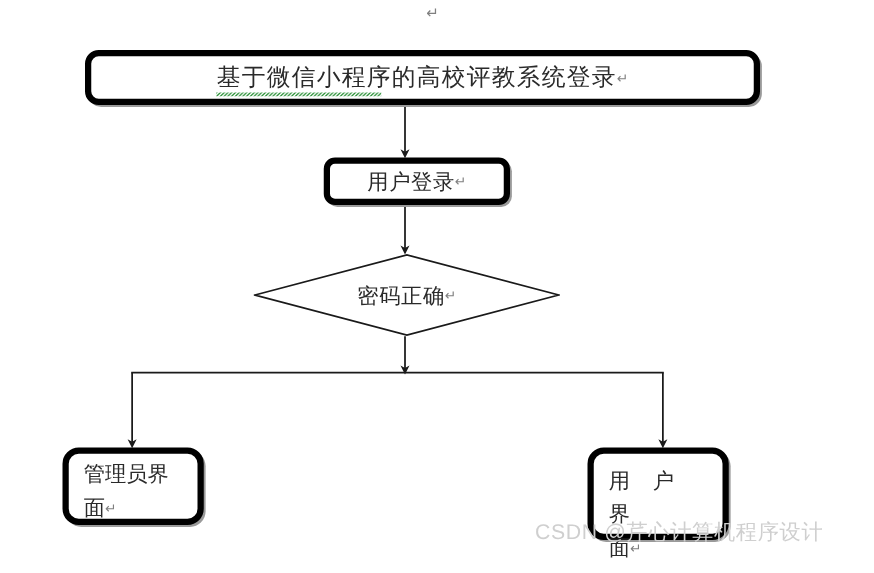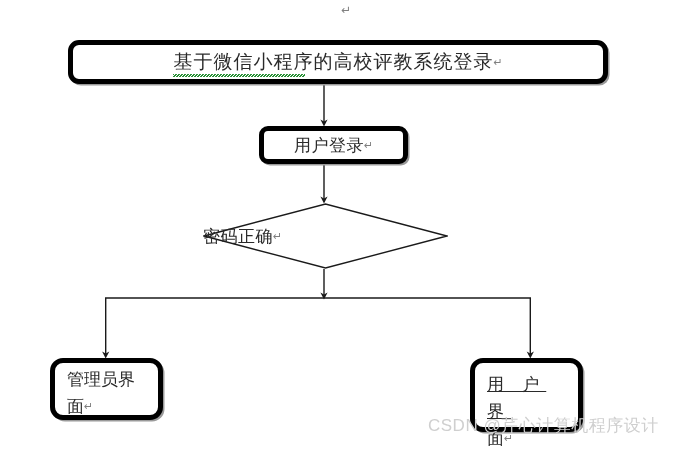--- a/index.html
+++ b/index.html
@@ -106,39 +106,39 @@
 
   .multiline-text {
     font-size: 17px;
     color: #2a2a2a;
     line-height: 27px;
     padding: 8px 0 0 12px;
     text-align: left;
   }
   .spaced {
     letter-spacing: 7px;
-    text-decoration: underline;
   }
 
   
   .diamond-wrap {
     left: 203px;
     top: 203px;
     width: 245px;
     height: 66px;
   }
   .diamond-wrap svg { display: block; }
   .diamond-label {
     position: absolute;
     left: 0;
     top: 0;
     width: 245px;
     height: 66px;
     display: flex;
     align-items: center;
+    justify-content: center;
     font-size: 17px;
     color: #2a2a2a;
     letter-spacing: 0.5px;
   }
 
   
   .conn { left: 0; top: 0; }
 
   
   .watermark {

